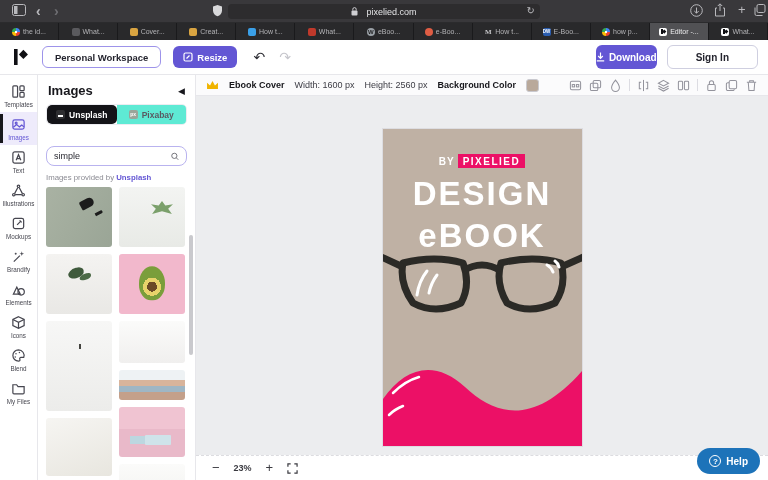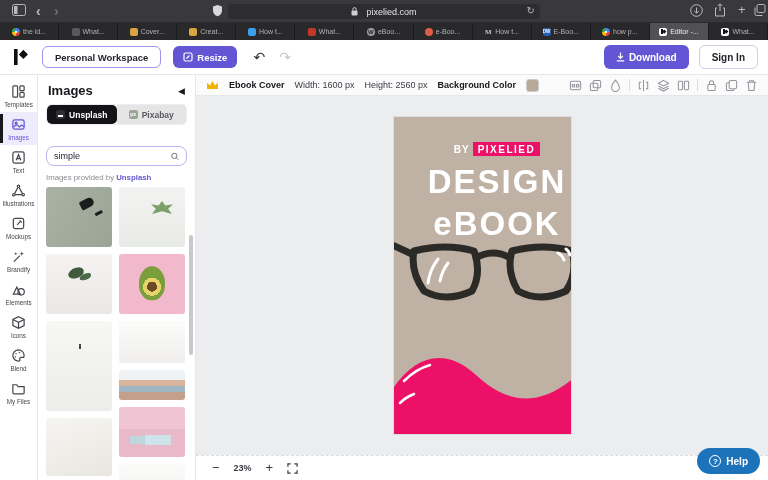--- a/index.html
+++ b/index.html
@@ -47,22 +47,22 @@
                 display:flex; align-items:center; padding:0 10px; gap:12px; }
   .logo { width:20px; height:20px; }
   .btn { border-radius:6px; font-weight:bold; display:inline-flex; align-items:center;
          justify-content:center; gap:4px; cursor:pointer; background:#fff; border:1px solid #cfcfe0; }
   .btn-workspace { height:22px; padding:0 12px; font-size:9.5px; color:#24242e; border:1px solid #9d93ea; }
   .btn-resize { height:22px; padding:0 10px; font-size:9.5px; color:#fff; background:#6356d4; border:none; }
   .undo-redo { display:flex; gap:14px; margin-left:4px; font-size:14px; }
   .undo { color:#2c2c33; cursor:pointer; }
   .redo { color:#c6c6cc; cursor:pointer; }
   .header-right { margin-left:auto; display:flex; gap:10px; align-items:center; }
-  .btn-download { height:24px; padding:0 12px; font-size:10px; color:#fff; background:#6356d4; border:none; }
-  .btn-signin { height:24px; padding:0 12px; font-size:10px; color:#24242e; }
+  .btn-download { height:24px; padding:0 0; font-size:10px; color:#fff; background:#6356d4; border:none; }
+  .btn-signin { height:24px; padding:0 28px; font-size:10px; color:#24242e; }
 
   
   .main { display:flex; height:405px; }
   .rail { width:38px; background:#fff; border-right:1px solid #e7e7eb;
           display:flex; flex-direction:column; padding-top:4px; }
   .rail-item { position:relative; display:flex; flex-direction:column; align-items:center;
                gap:2px; padding:5px 0 4px; color:#46464f; cursor:pointer; }
   .rail-item .lbl { font-size:6.3px; }
   .rail-item.active { background:#eeebfb; color:#6356d4; }
   .rail-item.active::before { content:""; position:absolute; left:0; top:2px; bottom:2px;
@@ -70,21 +70,21 @@
 
   .panel { width:158px; background:#fff; border-right:1px solid #e7e7eb;
            position:relative; overflow:hidden; }
   .panel-head { display:flex; align-items:center; justify-content:space-between;
                 padding:8px 10px 6px; }
   .panel-title { font-size:13px; font-weight:bold; color:#17171c; }
   .collapse { font-size:9px; color:#17171c; cursor:pointer; }
   .src-tabs { display:flex; margin:0 8px; height:21px; border:1px solid #ececf1;
               border-radius:5px; overflow:hidden; }
   .src-tab { flex:1; display:flex; align-items:center; justify-content:center; gap:4px;
-             font-size:8.5px; font-weight:bold; color:#5a5a62; background:#e5e5e5; cursor:pointer; }
+             font-size:8.5px; font-weight:bold; color:#5a5a62; background:#5eead4; cursor:pointer; }
   .src-tab.active { background:#141418; color:#fff; border-radius:5px; }
   .src-logo-unsplash { width:9px; height:9px; background:#2e2e31; border-radius:2px; position:relative; }
   .src-logo-unsplash::after { content:""; position:absolute; left:2px; bottom:2px; width:5px; height:2.5px; background:#fff; }
   .src-logo-pixabay { width:9px; height:9px; background:#9aa59a; border-radius:2px;
              color:#fff; font-size:5px; font-weight:bold; text-align:center; line-height:9px; }
   .search-box { margin:21px 8px 0; height:20px; border:1px solid #b9b3ef; border-radius:8px;
                 display:flex; align-items:center; padding:0 7px; }
   .search-box input { border:none; outline:none; flex:1; font-size:9px; color:#2a2a32;
                 font-family:inherit; background:transparent; }
   .provided { margin:7px 8px 5px; font-size:7.8px; color:#8a8a92; }
@@ -130,22 +130,22 @@
         display:flex; align-items:center; padding:0 10px; gap:10px; font-size:9px; color:#3c3c44; }
   .doc-title { font-weight:bold; color:#17171c; }
   .bgc-label { font-weight:bold; color:#17171c; }
   .swatch { width:13px; height:13px; border:1px solid #c9c9cf; border-radius:3px;
             background:#b9a99b; cursor:pointer; }
   .ch-tools { margin-left:auto; display:flex; align-items:center; gap:7px; }
   .ch-tools .sep { width:1px; height:12px; background:#dcdce2; }
   .tool { display:flex; cursor:pointer; }
 
   .canvas-area { flex:1; display:flex; justify-content:center; }
-  .artboard { width:177px; height:317px; margin-top:21px; background:#bfb1a4;
-              position:relative; overflow:hidden; box-shadow:0 0 0 1px #dddde1; cursor:pointer;padding-left:15px; }
+  .artboard { width:199px; height:317px; margin-top:33px; background:#bfb1a4;
+              position:relative; overflow:hidden; box-shadow:0 0 0 1px #dddde1; cursor:pointer; }
   .cover-by { position:absolute; top:25px; width:100%; text-align:center; font-size:10px;
               font-weight:bold; color:#fff; letter-spacing:1px; }
   .brand-badge { display:inline-block; background:#ec1066; color:#fff; padding:2px 5px 1px;
               margin-left:3px; letter-spacing:1.5px; }
   .cover-title { position:absolute; top:44px; width:100%; text-align:center; color:#fff;
               font-size:33px; font-weight:bold; letter-spacing:2px; line-height:42px; }
   .glasses { position:absolute; left:-8px; top:112px; }
   .cover-sub { position:absolute; top:222px; width:100%; text-align:center;
               color:#f4efe9; font-size:8px; }
   .wave { position:absolute; left:0; bottom:0; }

